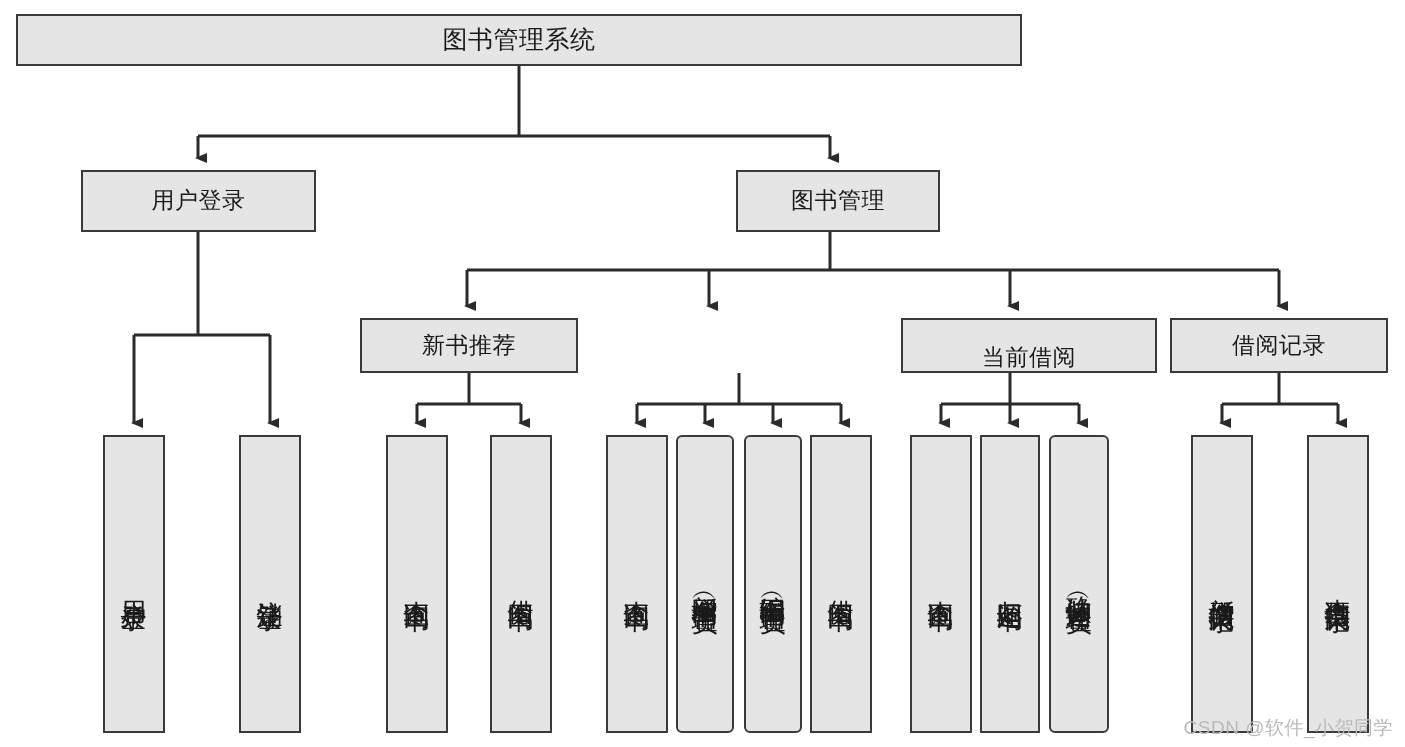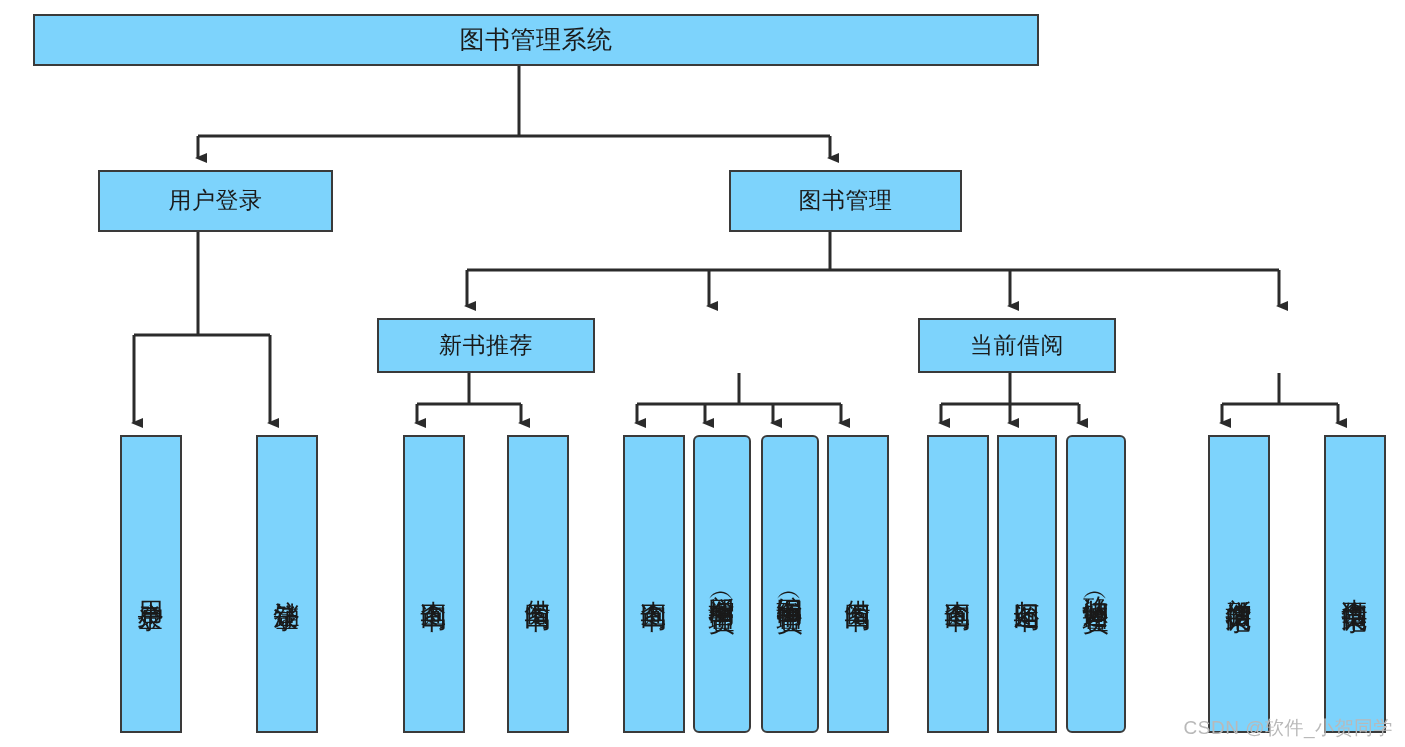--- a/index.html
+++ b/index.html
@@ -19,27 +19,26 @@
     position: absolute;
     left: 0;
     top: 0;
     width: 1405px;
     height: 747px;
     pointer-events: none;
   }
   .node {
     position: absolute;
     box-sizing: border-box;
-    background: #7dd3fc;
+    background: #e5e5e5;
     border: 2.5px solid #3a3a3a;
     display: flex;
     align-items: center;
     justify-content: center;
     color: #1a1a1a;
-    margin-left: 17px;
   }
   .node.rounded {
     border-radius: 6px;
   }
   .node .label {
     display: block;
     text-align: center;
     line-height: 1.18;
     letter-spacing: 0.5px;
   }
@@ -127,33 +126,36 @@
   </svg>
 
   <div class="node root horiz" style="left:16px; top:14px; width:1006px; height:52px;">
     <span class="label">图书管理系统</span>
   </div>
 
   <div class="node horiz" style="left:81px; top:170px; width:235px; height:62px;">
     <span class="label">用户登录</span>
   </div>
 
-  <div class="node horiz" style="left:712px; top:170px; width:233px; height:62px;">
+  <div class="node horiz" style="left:736px; top:170px; width:204px; height:62px;">
     <span class="label">图书管理</span>
   </div>
 
   <div class="node horiz" style="left:360px; top:318px; width:218px; height:55px;">
     <span class="label">新书推荐</span>
   </div>
 
 
-  <div class="node horiz" style="left:901px; top:318px; width:198px; height:55px;">
+  <div class="node horiz" style="left:901px; top:318px; width:256px; height:55px;align-items:flex-end;">
     <span class="label">当前借阅</span>
   </div>
 
+  <div class="node horiz" style="left:1170px; top:318px; width:218px; height:55px;">
+    <span class="label">借阅记录</span>
+  </div>
 
   <div class="node vert" style="left:103px; top:435px; width:62px; height:298px;">
     <span class="label">用户登录</span>
   </div>
 
   <div class="node vert" style="left:239px; top:435px; width:62px; height:298px;">
     <span class="label">注销登录</span>
   </div>
 
   <div class="node vert" style="left:386px; top:435px; width:62px; height:298px;">

